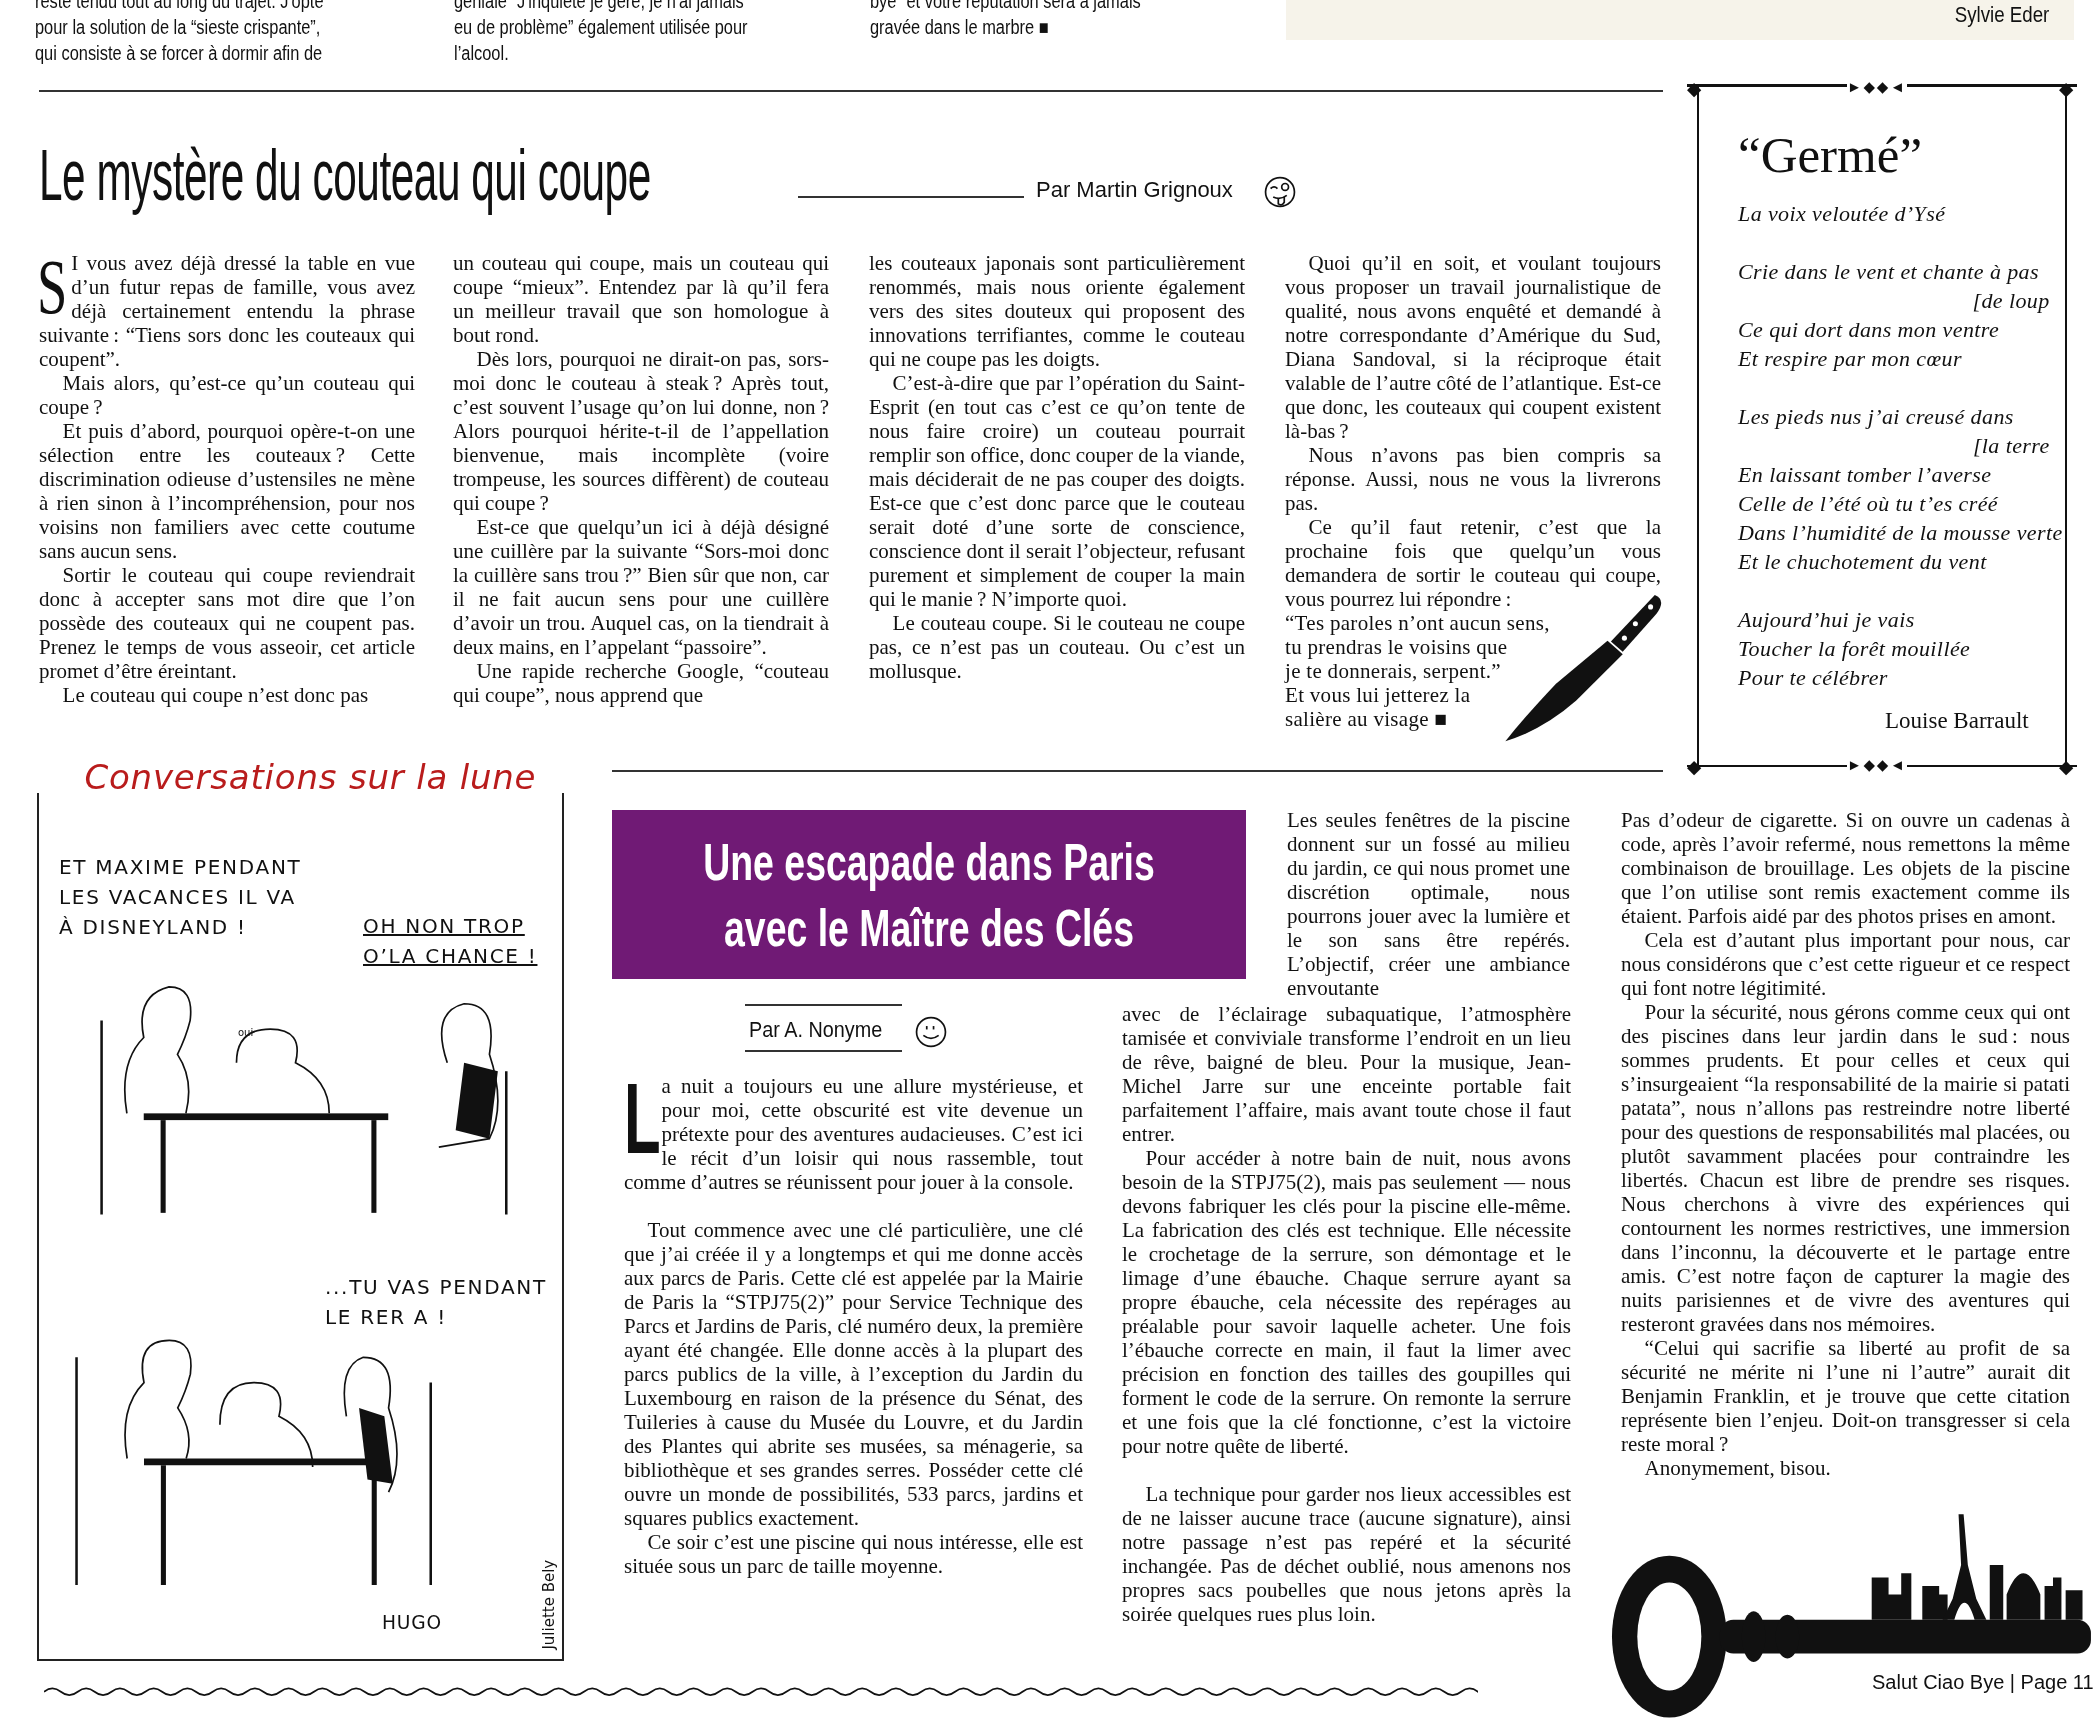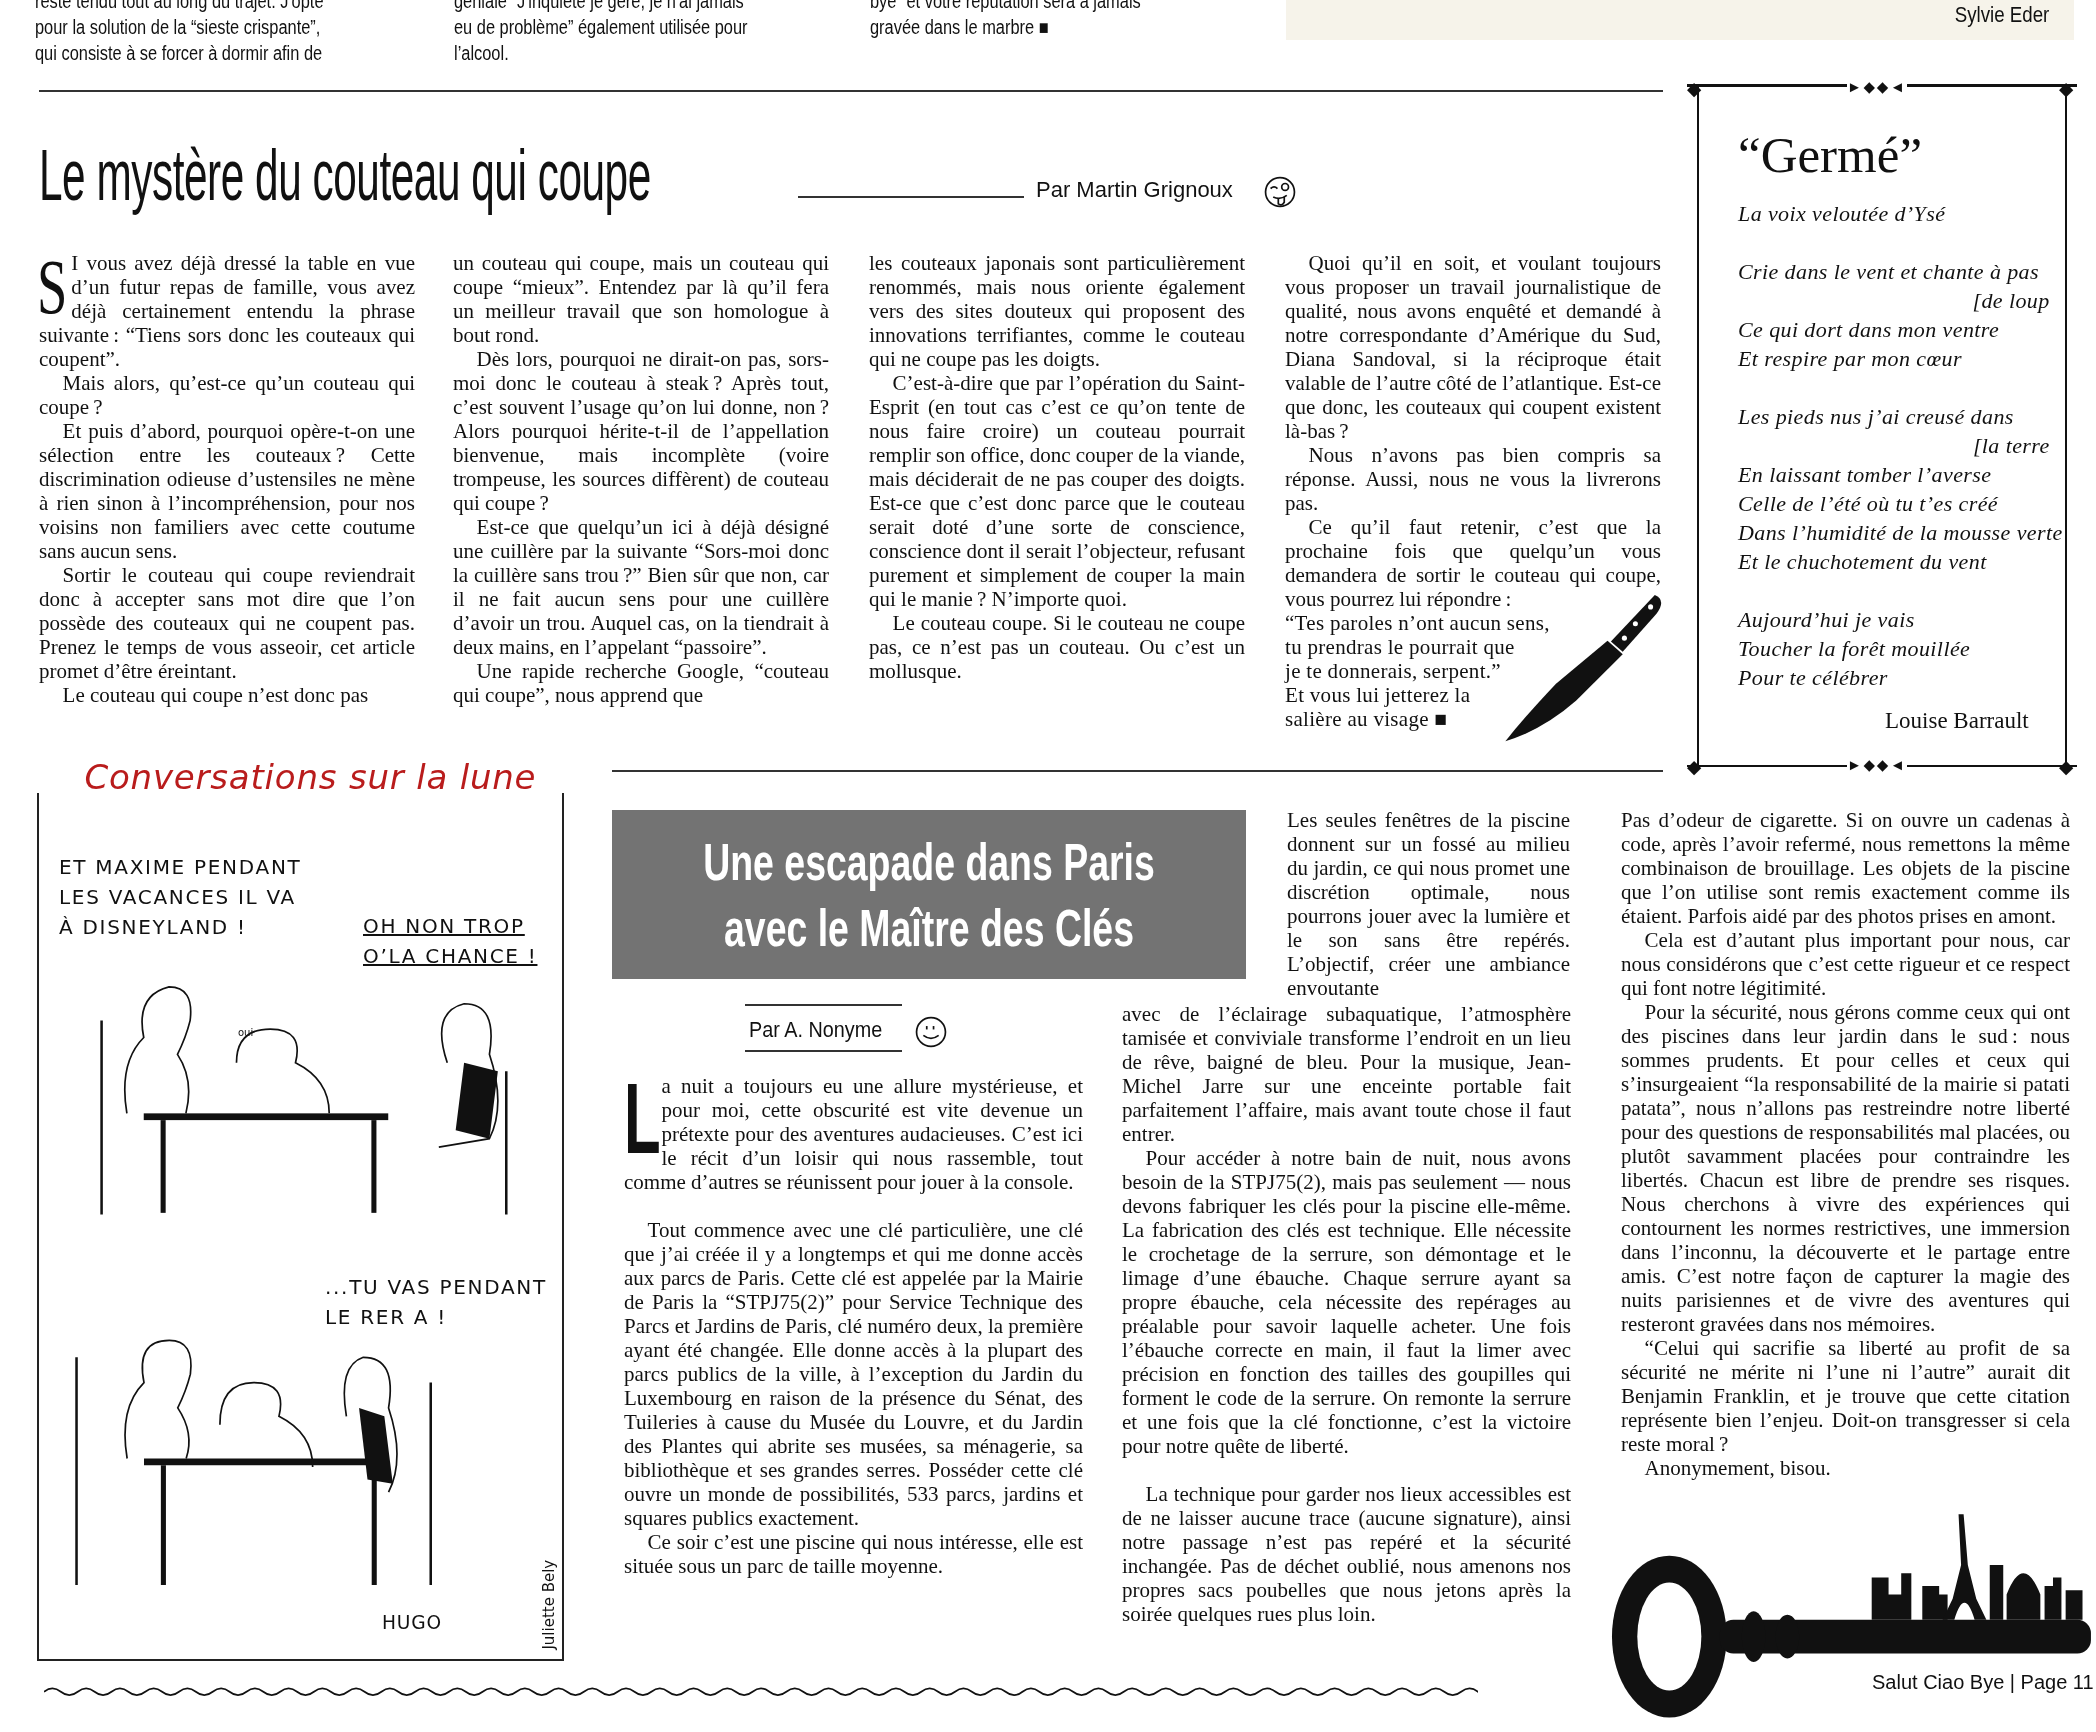--- a/index.html
+++ b/index.html
@@ -20,21 +20,21 @@
   .poembox .edge{position:absolute;left:-11.8px;right:-11.8px;height:2.5px;background:#111;}
   .poem-title{position:absolute;left:39px;top:42px;font-family:"Liberation Serif",serif;font-size:51px;}
   .poem{position:absolute;left:39px;top:115px;width:320px;font-family:"Liberation Serif",serif;font-style:italic;font-size:22px;line-height:29px;letter-spacing:0.4px;}
   .poem .l{display:block;white-space:nowrap;}
   .poem .r{display:block;text-align:right;padding-right:8.4px;}
   .poem .b{display:block;height:29px;}
   .poem-author{position:absolute;left:186px;top:624px;font-family:"Liberation Serif",serif;font-size:23px;}
   .cartoon{position:absolute;left:37px;top:793px;width:523px;height:866px;border:2.5px solid #222;border-top:none;}
   .cartoon-title{position:absolute;left:76px;top:757px;font-family:"DejaVu Sans",sans-serif;font-size:34px;font-style:italic;font-weight:200;color:#b91c1c;background:#fff;padding:0 8.4px;letter-spacing:0.8px;}
   .hand{position:absolute;font-family:"DejaVu Sans",sans-serif;font-size:20px;letter-spacing:1.7px;line-height:30px;color:#111;}
-  .escape{position:absolute;left:612px;top:810px;width:634px;height:169px;background:#737373;color:#fff;text-align:center;}
+  .escape{position:absolute;left:612px;top:810px;width:634px;height:169px;background:#701a75;color:#fff;text-align:center;}
   .escape span{display:block;font-family:"Liberation Sans",sans-serif;font-weight:bold;font-size:52px;line-height:66px;transform:scaleX(0.72);}
   .wave{position:absolute;left:44px;top:1685px;width:1434px;height:13.5px;}
   .footer{position:absolute;left:1872px;top:1671px;font-family:"Liberation Sans",sans-serif;font-size:20px;white-space:nowrap;}
 </style>
 </head>
 <body>
 
 <div class="topcol" style="left:35px;">
   <div>reste tendu tout au long du trajet. J'opte</div>
   <div>pour la solution de la “sieste crispante”,</div>
@@ -85,21 +85,21 @@
   <p class="noind">les couteaux japonais sont particulièrement renommés, mais nous oriente également vers des sites douteux qui proposent des innovations terrifiantes, comme le couteau qui ne coupe pas les doigts.</p>
   <p>C’est-à-dire que par l’opération du Saint-Esprit (en tout cas c’est ce qu’on tente de nous faire croire) un couteau pourrait remplir son office, donc couper de la viande, mais déciderait de ne pas couper des doigts. Est-ce que c’est donc parce que le couteau serait doté d’une sorte de conscience, conscience dont il serait l’objecteur, refusant purement et simplement de couper la main qui le manie ? N’importe quoi.</p>
   <p>Le couteau coupe. Si le couteau ne coupe pas, ce n’est pas un couteau. Ou c’est un mollusque.</p>
 </div>
 <div class="col" style="left:1285px;top:251px;width:376px;">
   <p>Quoi qu’il en soit, et voulant toujours vous proposer un travail journalistique de qualité, nous avons enquêté et demandé à notre correspondante d’Amérique du Sud, Diana Sandoval, si la réciproque était valable de l’autre côté de l’atlantique. Est-ce que donc, les couteaux qui coupent existent là-bas ?</p>
   <p>Nous n’avons pas bien compris sa réponse. Aussi, nous ne vous la livrerons pas.</p>
   <p>Ce qu’il faut retenir, c’est que la prochaine fois que quelqu’un vous demandera de sortir le couteau qui coupe, vous pourrez lui répondre :</p>
   <div style="text-align:left;letter-spacing:0.3px;">
     <div>“Tes paroles n’ont aucun sens,</div>
-    <div>tu prendras le pourrait que</div>
+    <div>tu prendras le voisins que</div>
     <div>je te donnerais, serpent.”</div>
     <div>Et vous lui jetterez la</div>
     <div>salière au visage ■</div>
   </div>
 </div>
 <div class="abs" style="left:1496px;top:590px;width:169px;height:152px;">
   <svg width="169" height="152" viewBox="0 0 200 180">
     <path d="M188 6 q14 6 2 22 l-40 45 l-14 -12 z" fill="#111"></path>
     <circle cx="183" cy="20" r="3" fill="#fff"></circle>
       <circle cx="165" cy="40" r="3" fill="#fff"></circle>

